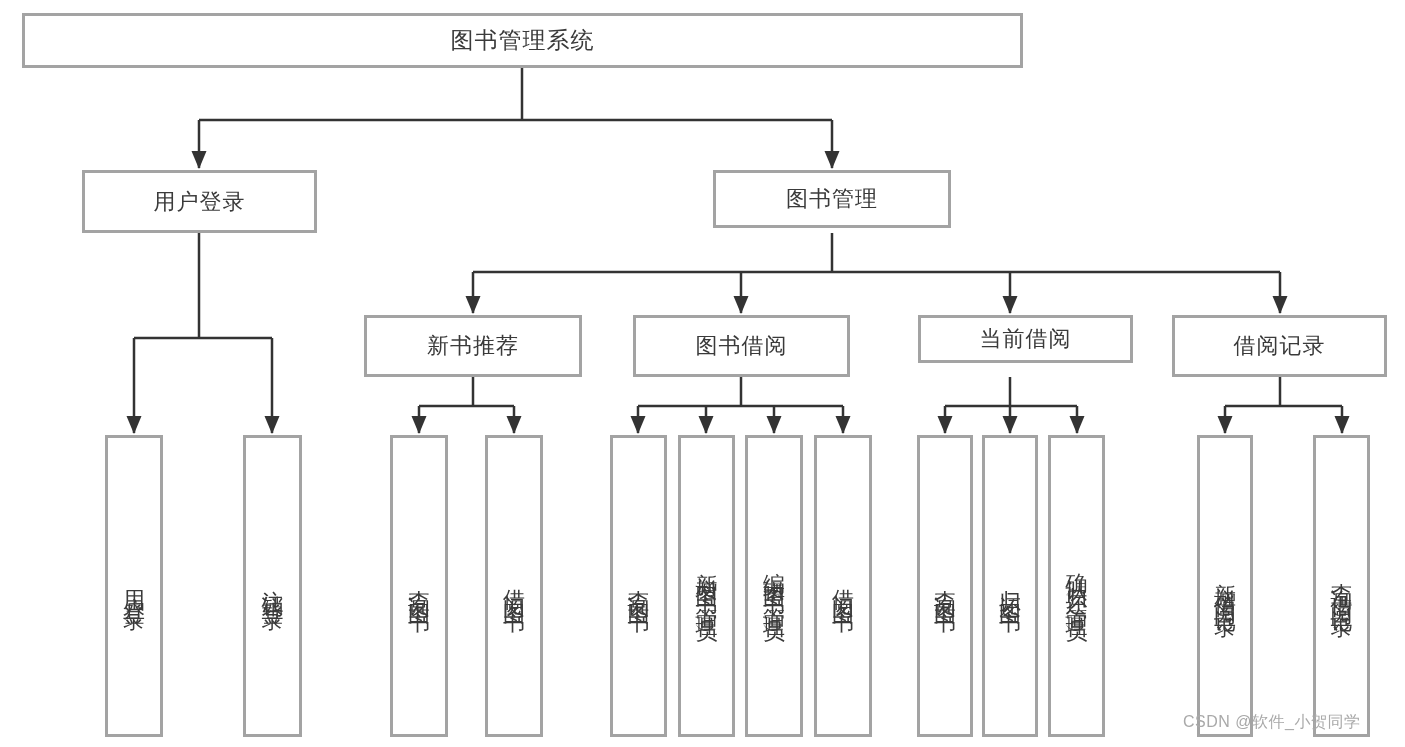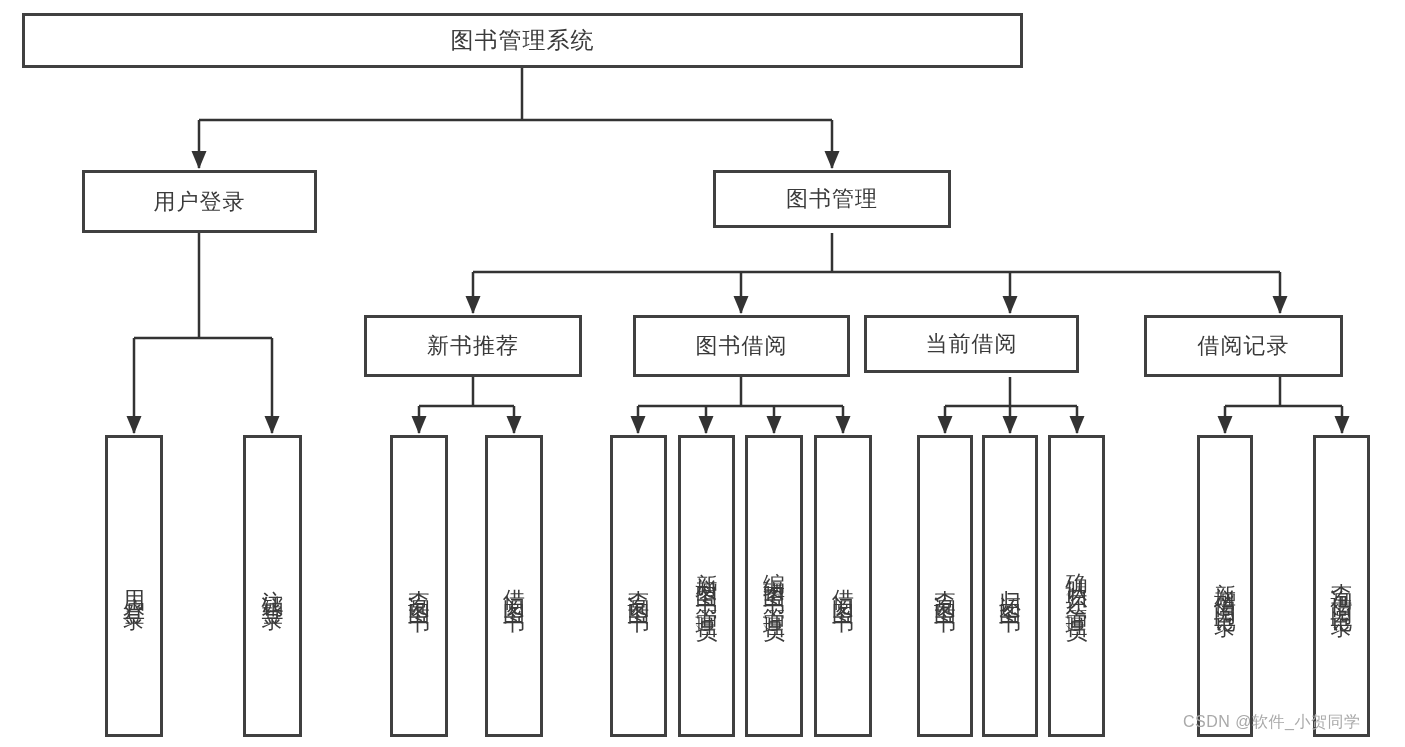--- a/index.html
+++ b/index.html
@@ -1,19 +1,19 @@
 <!DOCTYPE html>
 <html><head>
 <meta charset="utf-8">
 <style>
   html,body{margin:0;padding:0;background:#ffffff;}
   body{font-family:"Liberation Sans",sans-serif;}
   #stage{position:relative;width:1405px;height:747px;background:#ffffff;overflow:hidden;}
   #connectors{position:absolute;left:0;top:0;width:1405px;height:747px;}
-  .box{position:absolute;box-sizing:border-box;border:3px solid #404040;background:#ffffff;
+  .box{position:absolute;box-sizing:border-box;border:3px solid #a3a3a3;background:#ffffff;
        display:flex;align-items:center;justify-content:center;color:#3a3a3a;}
   .box.h span{font-size:22px;letter-spacing:1px;white-space:nowrap;}
   .box.root span{font-size:23px;}
   .box.v span{writing-mode:vertical-lr;text-orientation:mixed;font-size:22px;
               letter-spacing:7px;line-height:1;}
   #watermark{position:absolute;left:1183px;top:712px;width:215px;color:#a9a9a9;
              font-size:16px;white-space:nowrap;letter-spacing:0.5px;}
 </style>
 </head>
 <body>
@@ -80,24 +80,24 @@
   <div class="box h" style="left:713px;top:170px;width:238px;height:58px">
     <span>图书管理</span>
   </div>
 
   <div class="box h" style="left:633px;top:315px;width:217px;height:62px">
     <span>图书借阅</span>
   </div>
   <div class="box h" style="left:364px;top:315px;width:218px;height:62px">
     <span>新书推荐</span>
   </div>
-  <div class="box h" style="left:864px;top:315px;width:215px;height:58px">
+  <div class="box h" style="left:918px;top:315px;width:215px;height:48px">
     <span>当前借阅</span>
   </div>
-  <div class="box h" style="left:1144px;top:315px;width:199px;height:62px">
+  <div class="box h" style="left:1172px;top:315px;width:215px;height:62px">
     <span>借阅记录</span>
   </div>
 
   <div class="box v" style="left:105px;top:435px;width:58px;height:302px">
     <span>用户登录</span>
   </div>
   <div class="box v" style="left:243px;top:435px;width:59px;height:302px">
     <span>注销登录</span>
   </div>
 

